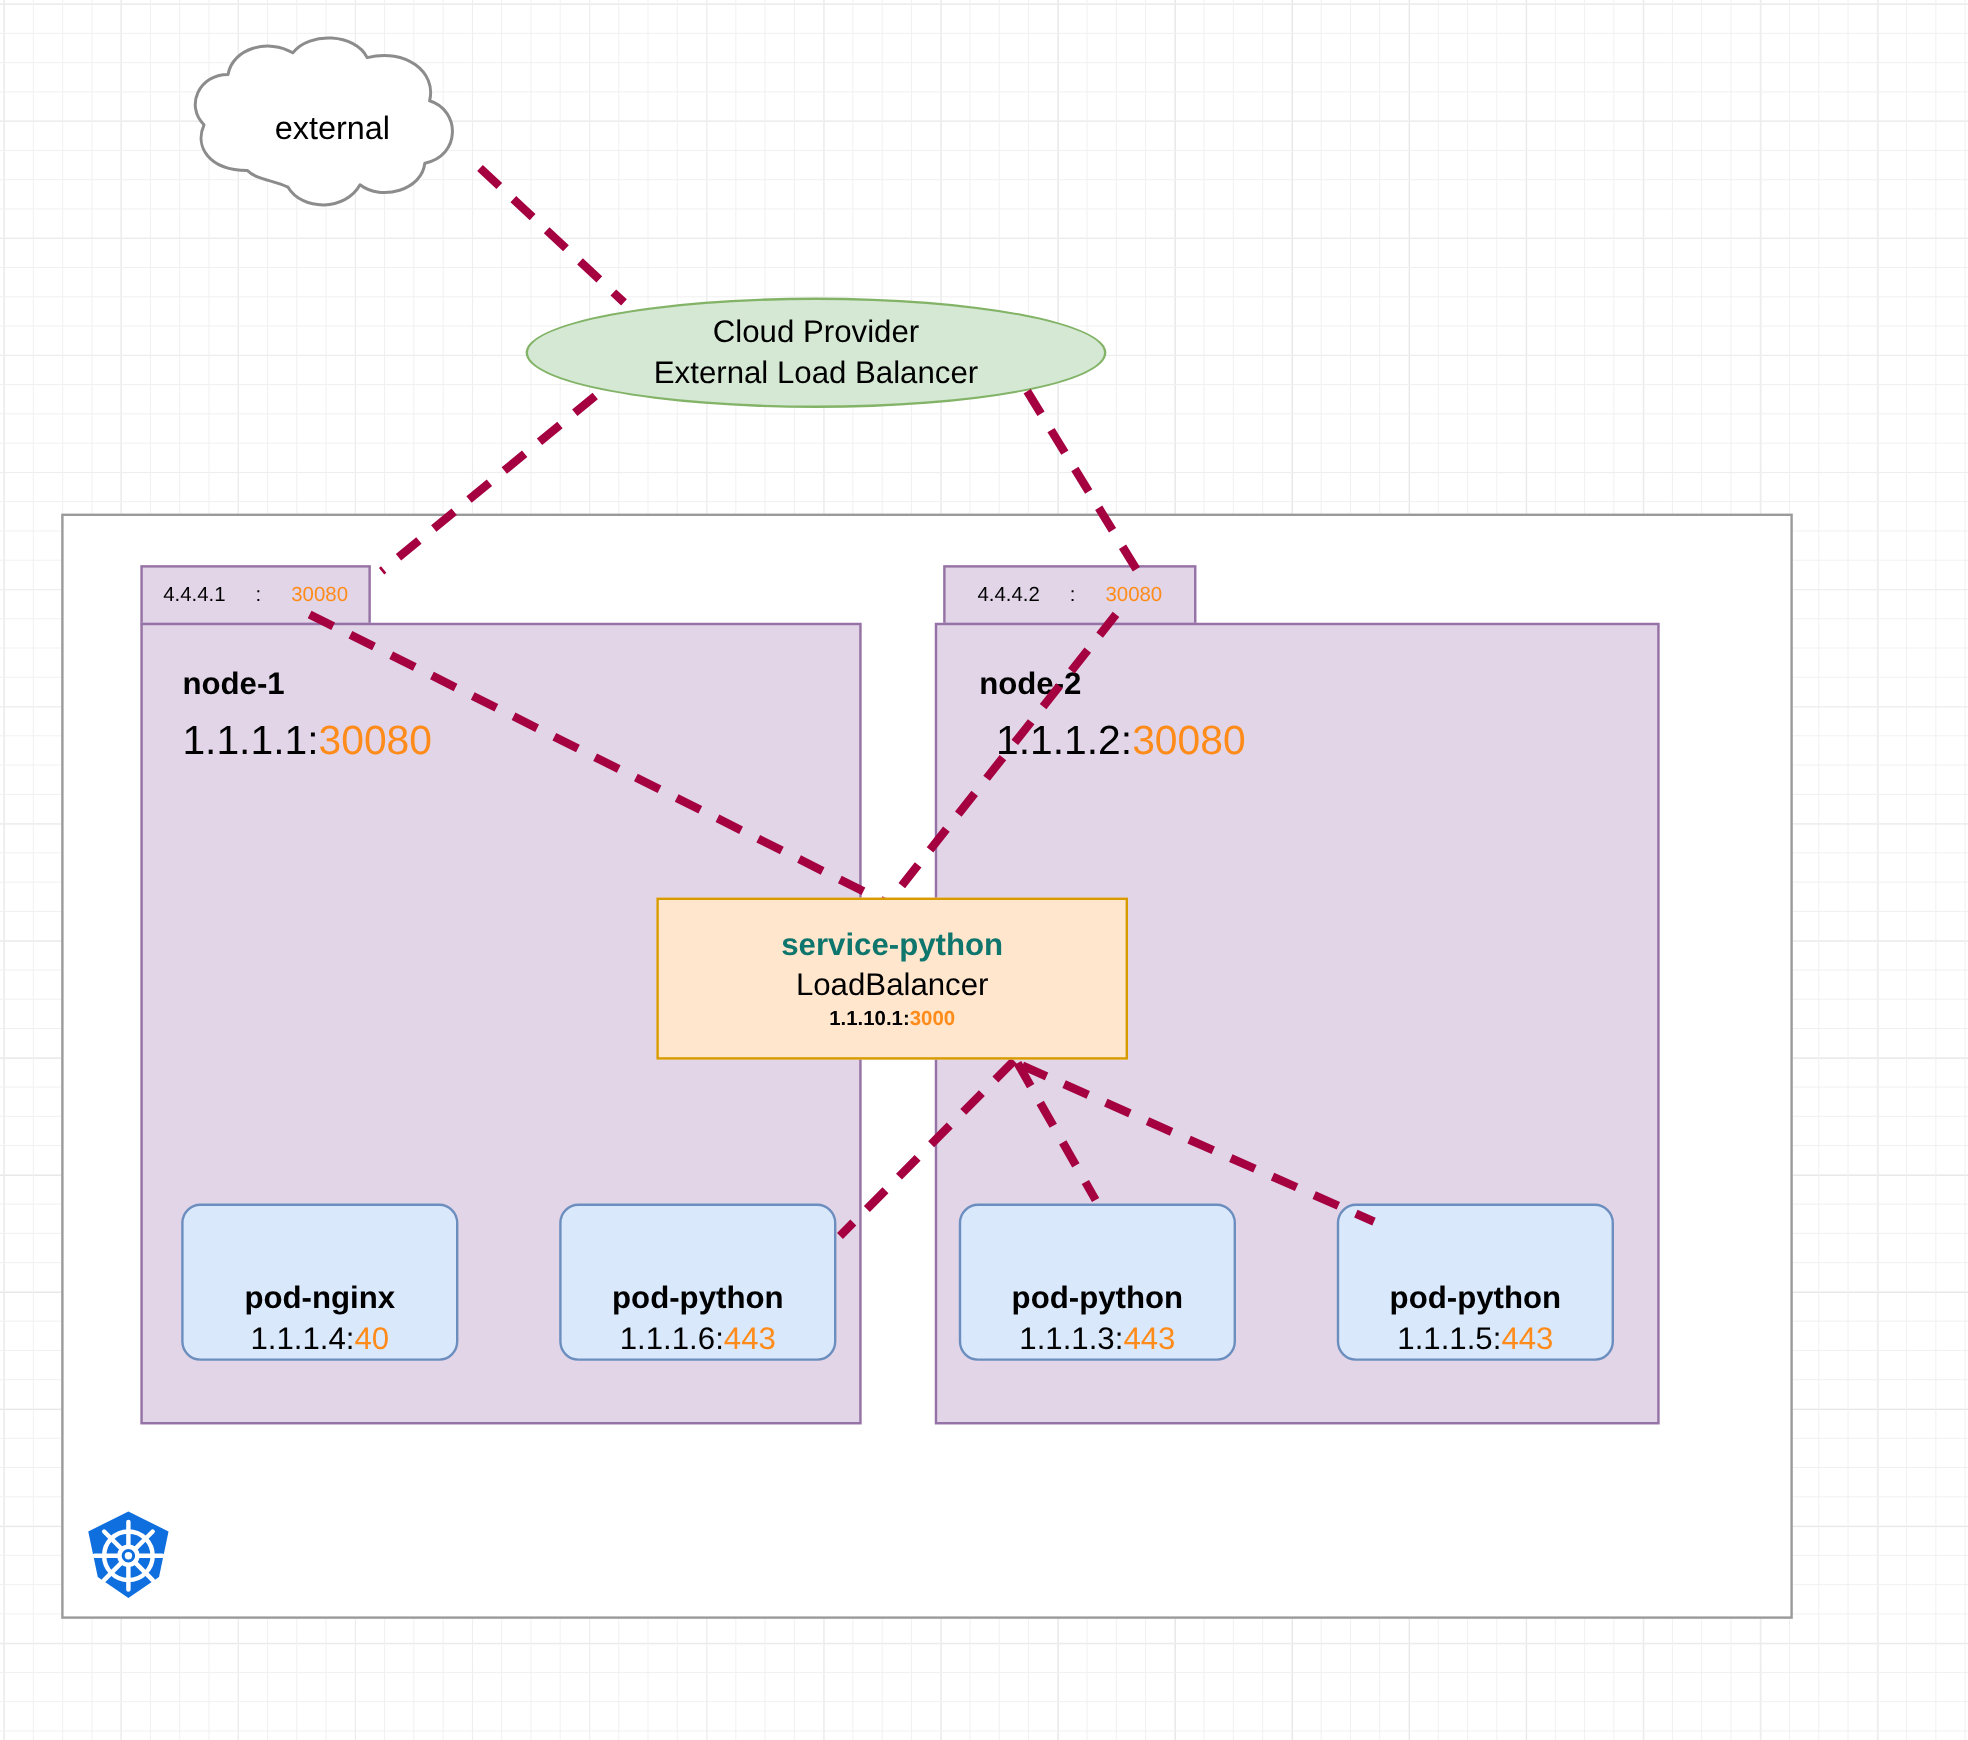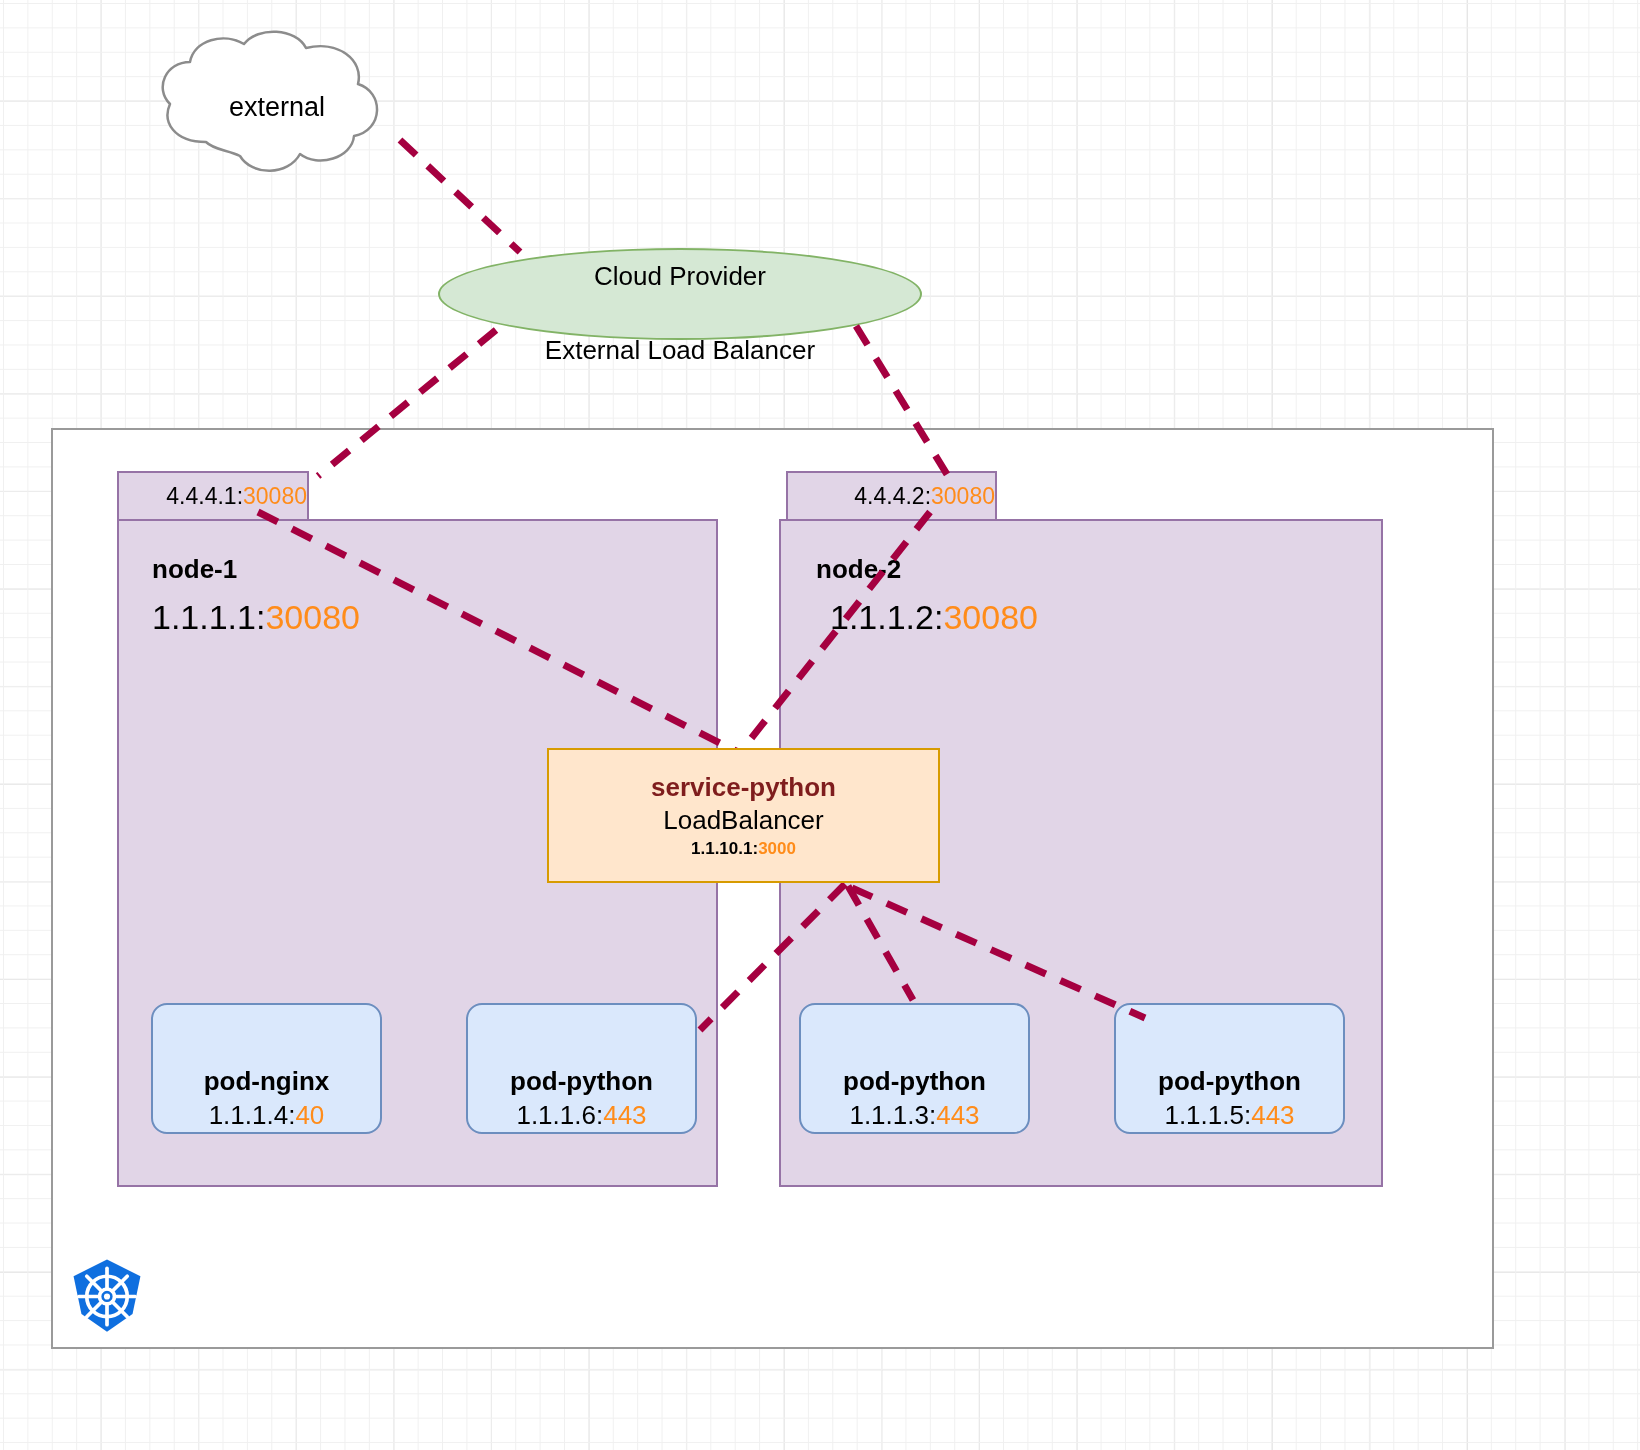--- a/index.html
+++ b/index.html
@@ -41,24 +41,25 @@
     border: 2px solid #9673a6;
     box-sizing: border-box;
   }
   .node-tab {
     position: absolute;
     background: #e1d5e7;
     border: 2px solid #9673a6;
     box-sizing: border-box;
     display: flex;
     align-items: center;
-    justify-content: flex-end;
-    font-size: 23px;
+    justify-content: center;
+    font-size: 17px;
     color: #000000;
     white-space: nowrap;
+    gap: 25px;
   }
   .node-title {
     position: absolute;
     font-size: 26px;
     font-weight: bold;
     color: #000000;
     white-space: nowrap;
   }
   .node-ip {
     position: absolute;
@@ -91,40 +92,40 @@
     width: 393px; height: 135px;
     background: #ffe6cc;
     border: 2px solid #d79b00;
     box-sizing: border-box;
     display: flex;
     flex-direction: column;
     align-items: center;
     justify-content: center;
     line-height: 1.3;
   }
-  .svc-name { font-size: 26px; font-weight: bold; color:#7f1d1d; }
+  .svc-name { font-size: 26px; font-weight: bold; color:#0f766e; }
   .svc-type { font-size: 26px; color:#000; }
   .svc-addr { font-size: 17px; color:#000;font-weight:bold; }
 
   
   .lb-ellipse {
     position: absolute;
     left: 438px; top: 248px;
     width: 484px; height: 92px;
     background: #d5e8d4;
     border: 2px solid #82b366;
     border-radius: 50%;
     box-sizing: border-box;
     display: flex;
     flex-direction: column;
     align-items: center;
     justify-content: center;
     line-height: 1.3;
   }
-  .lb-line { font-size: 26px; color:#000;margin-top:40px; }
+  .lb-line { font-size: 26px; color:#000; }
 
   
   .cloud-wrap { position:absolute; left:148px; top:30px; width:250px; height:155px; }
   .cloud-label {
     position: absolute;
     left: 152px; top: 92px;
     width: 250px;
     text-align: center;
     font-size: 27px;
     color: #000;

